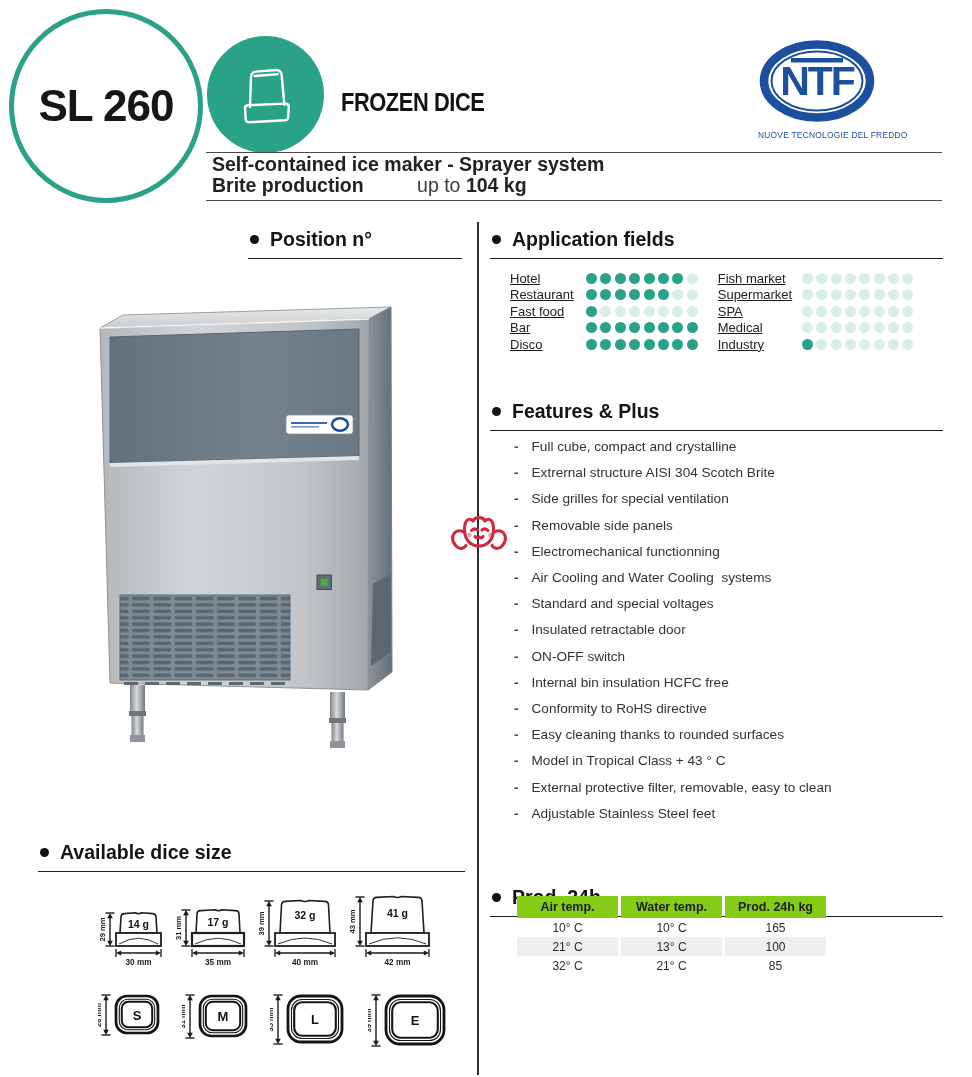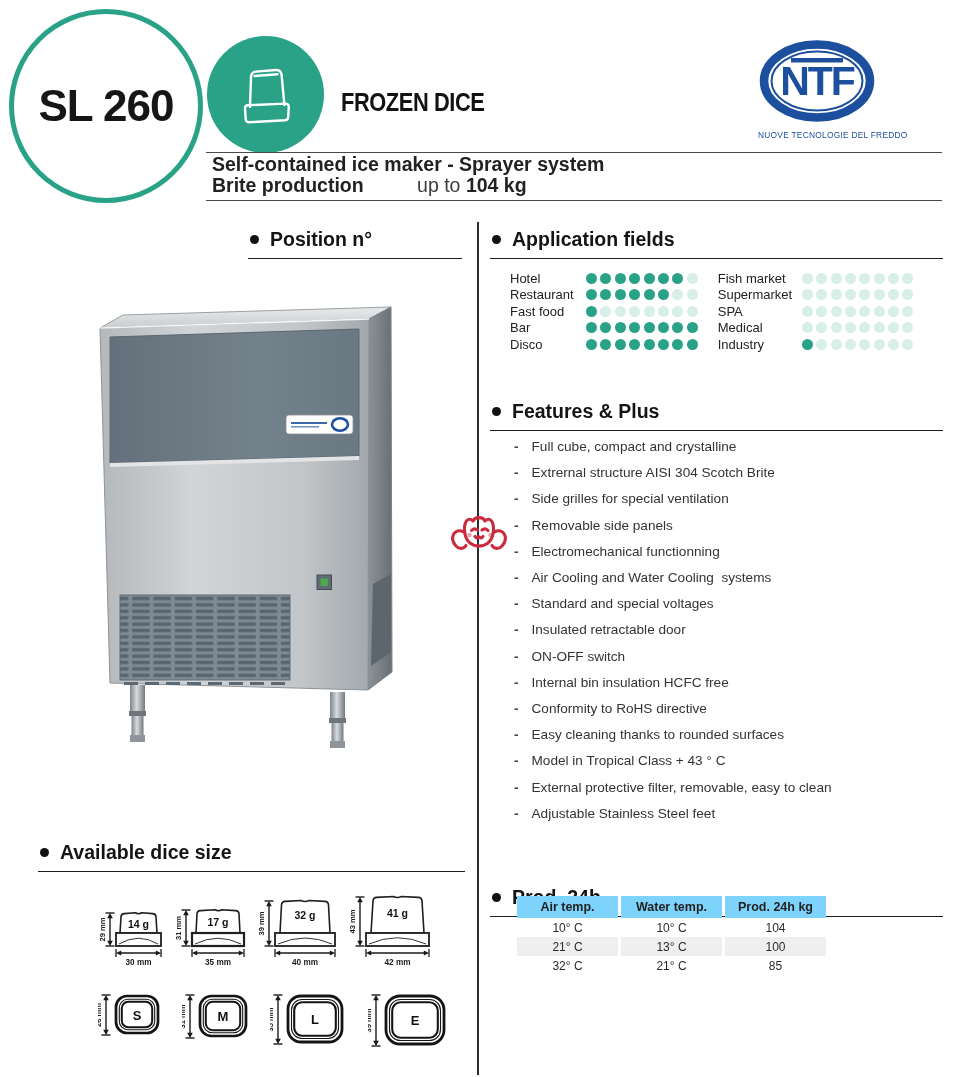--- a/index.html
+++ b/index.html
@@ -38,39 +38,39 @@
   .sec-h .bullet { width:9px; height:9px; border-radius:50%; background:#111; flex:0 0 auto; }
   .sec-h .t { font-size:19.5px; font-weight:bold; color:#141414; white-space:nowrap; }
 
   #h-position  { left:248px; top:228px; width:214px; }
   #h-appfields { left:490px; top:228px; width:453px; }
   #h-features  { left:490px; top:400px; width:453px; }
   #h-prod      { left:490px; top:886px; width:453px;align-items:center; }
   #h-dice      { left:38px;  top:841px; width:427px; }
 
   
-  .app-grid { position:absolute; left:510px; top:272px; display:flex; gap:20px; }
+  .app-grid { position:absolute; left:510px; top:272px; display:flex; gap:20px;text-decoration:underline; }
   .app-col { display:flex; flex-direction:column; gap:4px; }
   .app-row { display:flex; align-items:center; height:12.5px; }
   .app-label { font-size:13px; color:#222; }
   .col-a .app-label { width:76px; }
   .col-b .app-label { width:84px; }
   .dots { display:flex; gap:3.4px; }
   .dot { width:11px; height:11px; border-radius:50%; }
   .dot-on  { background:var(--teal,#29a287); }
   .dot-off { background:var(--teal_light,#d8eee8); }
 
   
   .features { position:absolute; left:514px; top:434px; list-style:none; }
   .features li { font-size:13.6px; color:#333; line-height:26.2px; white-space:pre; }
   .features li::before { content:"-"; color:#444; margin-right:13px; font-weight:bold; }
 
   
   .prod-table { position:absolute; left:514px; top:896px; border-collapse:separate; border-spacing:3px 0; }
-  .prod-table th { background:#7dd3fc; font-size:12.5px; font-weight:bold; color:#222;
+  .prod-table th { background:#84cc16; font-size:12.5px; font-weight:bold; color:#222;
     height:22px; width:101px; text-align:center; }
   .prod-table td { font-size:12px; color:#2b2b2b; height:19px; text-align:center; }
   .prod-table tr.alt td { background:#efefef; }
 
   
   .machine { position:absolute; left:88px; top:288px; }
   .cat-doodle { position:absolute; left:447px; top:505px; z-index:5; }
 
   .cubes-row { position:absolute; left:100px; top:886px; display:flex; align-items:flex-end; gap:13px; }
   .shapes-row { position:absolute; left:98px; top:991px; display:flex; align-items:flex-start; gap:12px; }
@@ -298,21 +298,21 @@
       <tr>
         <th>Air temp.</th>
         <th>Water temp.</th>
         <th>Prod. 24h kg</th>
       </tr>
     </thead>
     <tbody>
       <tr>
         <td>10° C</td>
         <td>10° C</td>
-        <td>104</td>
+        <td>165</td>
       </tr>
       <tr class="alt">
         <td>21° C</td>
         <td>13° C</td>
         <td>100</td>
       </tr>
       <tr>
         <td>32° C</td>
         <td>21° C</td>
         <td>85</td>

